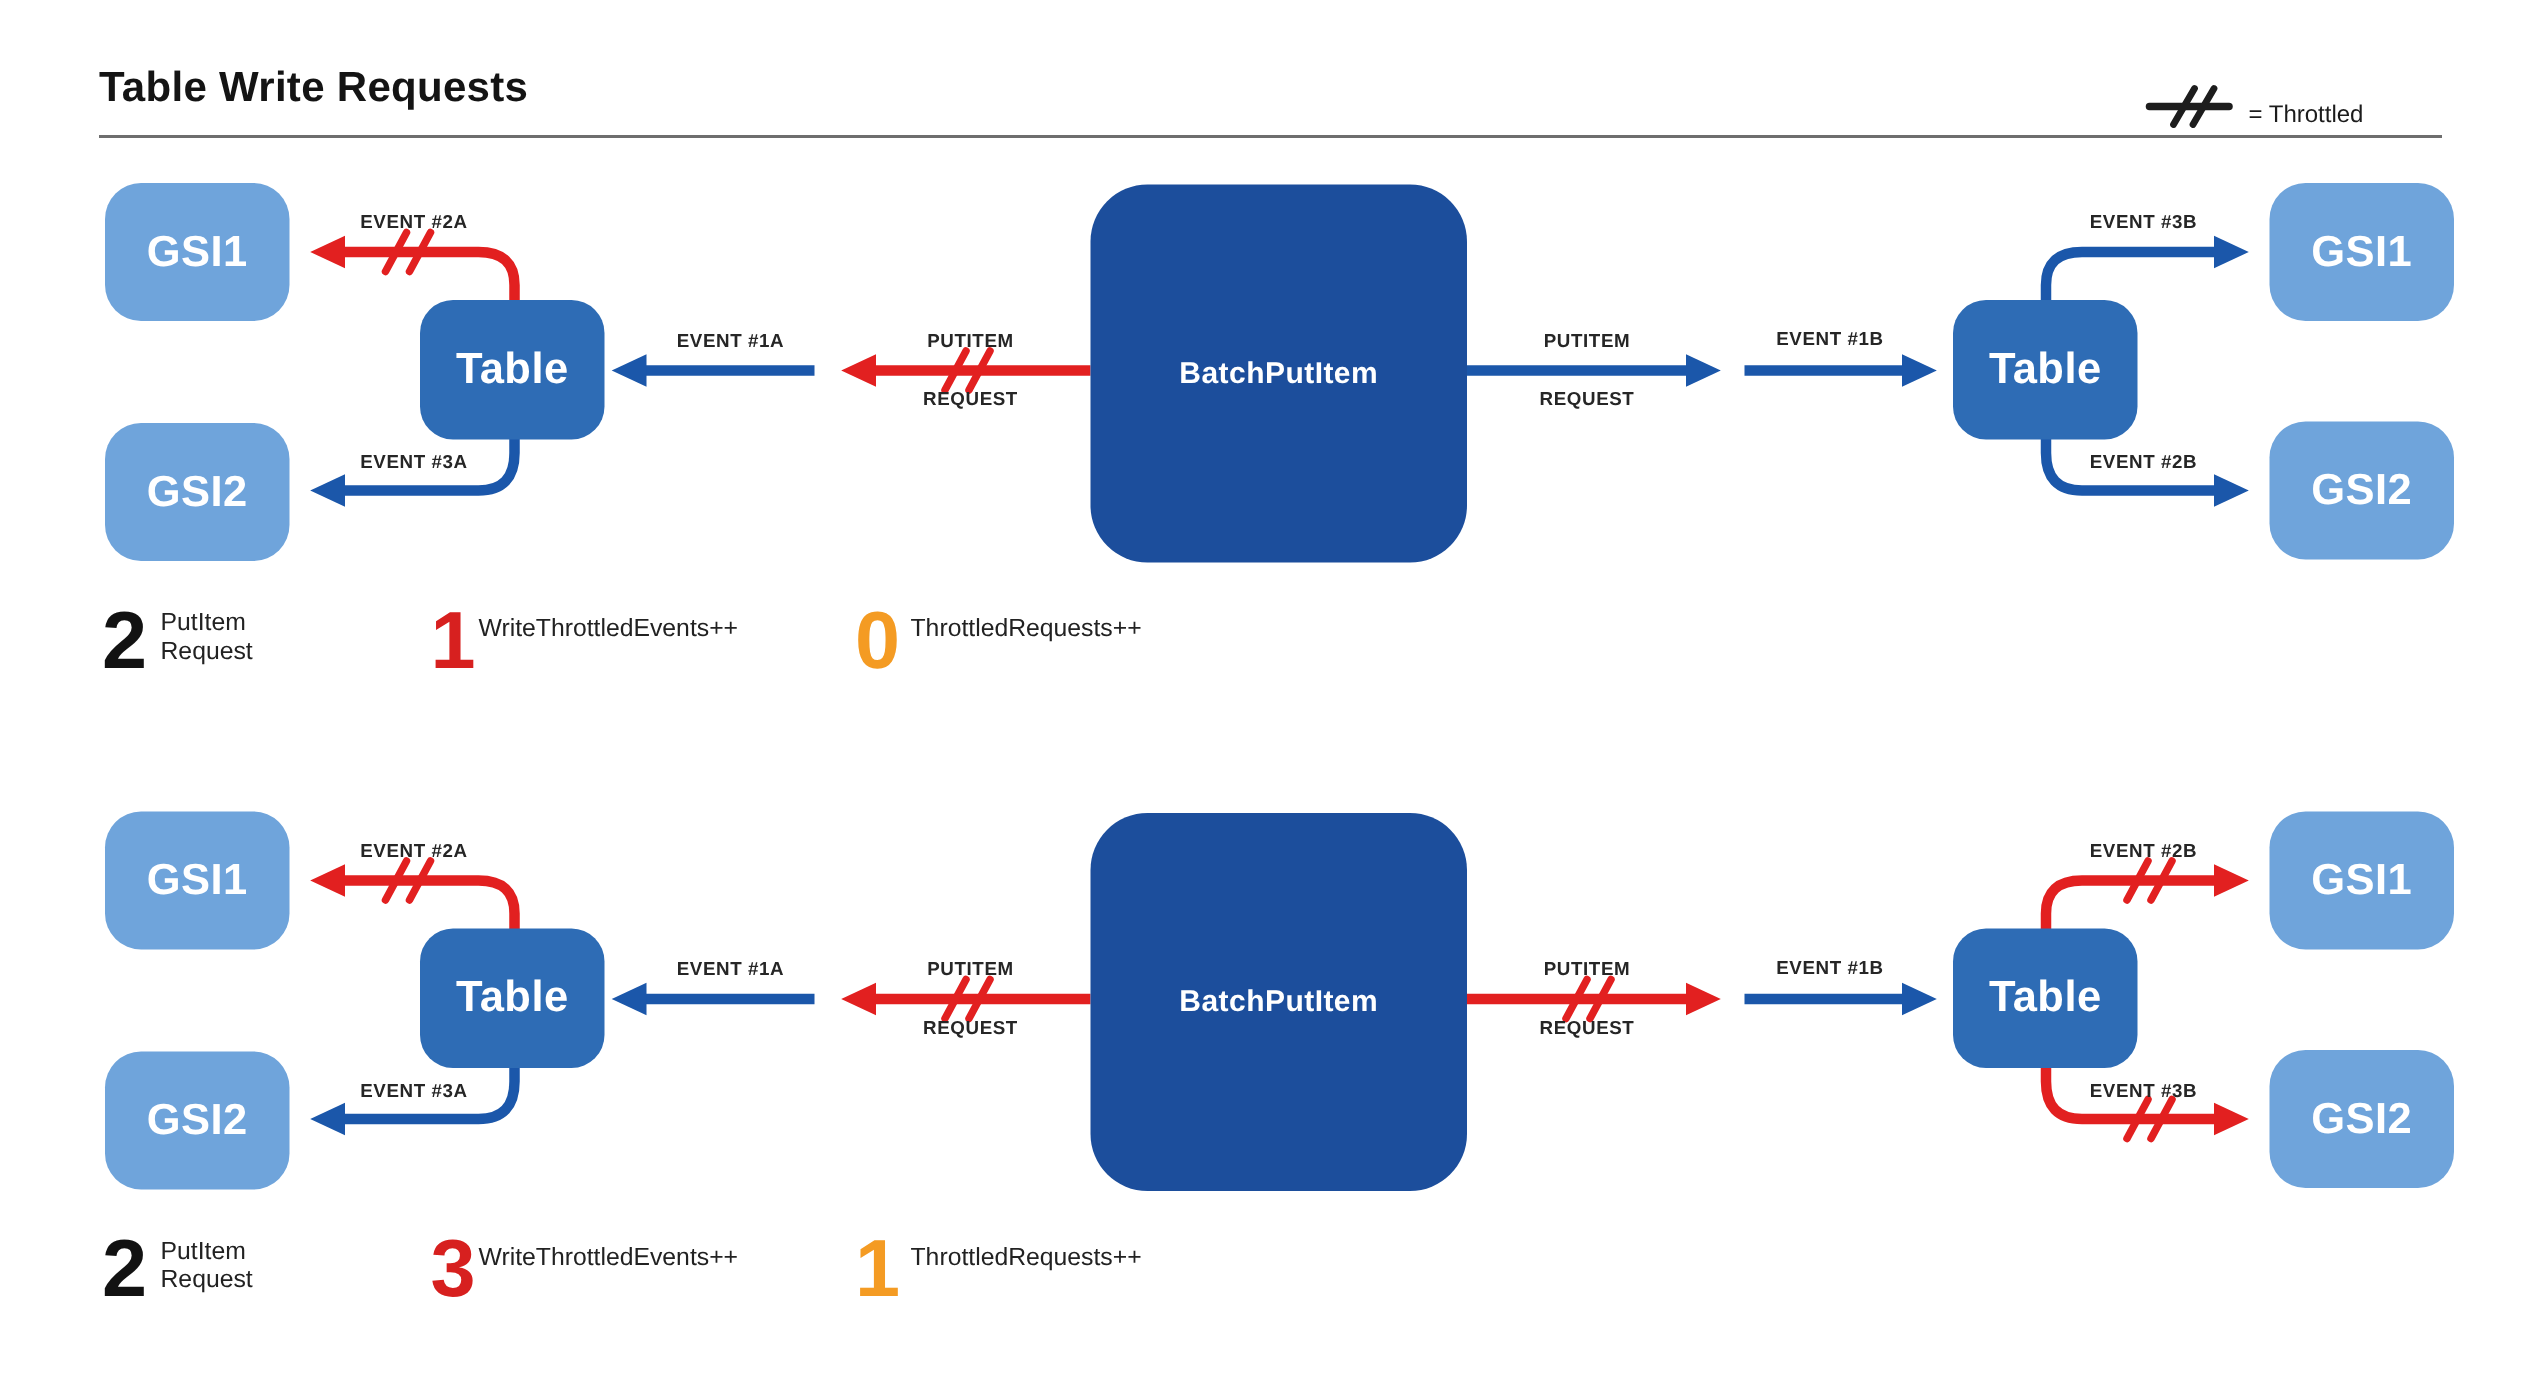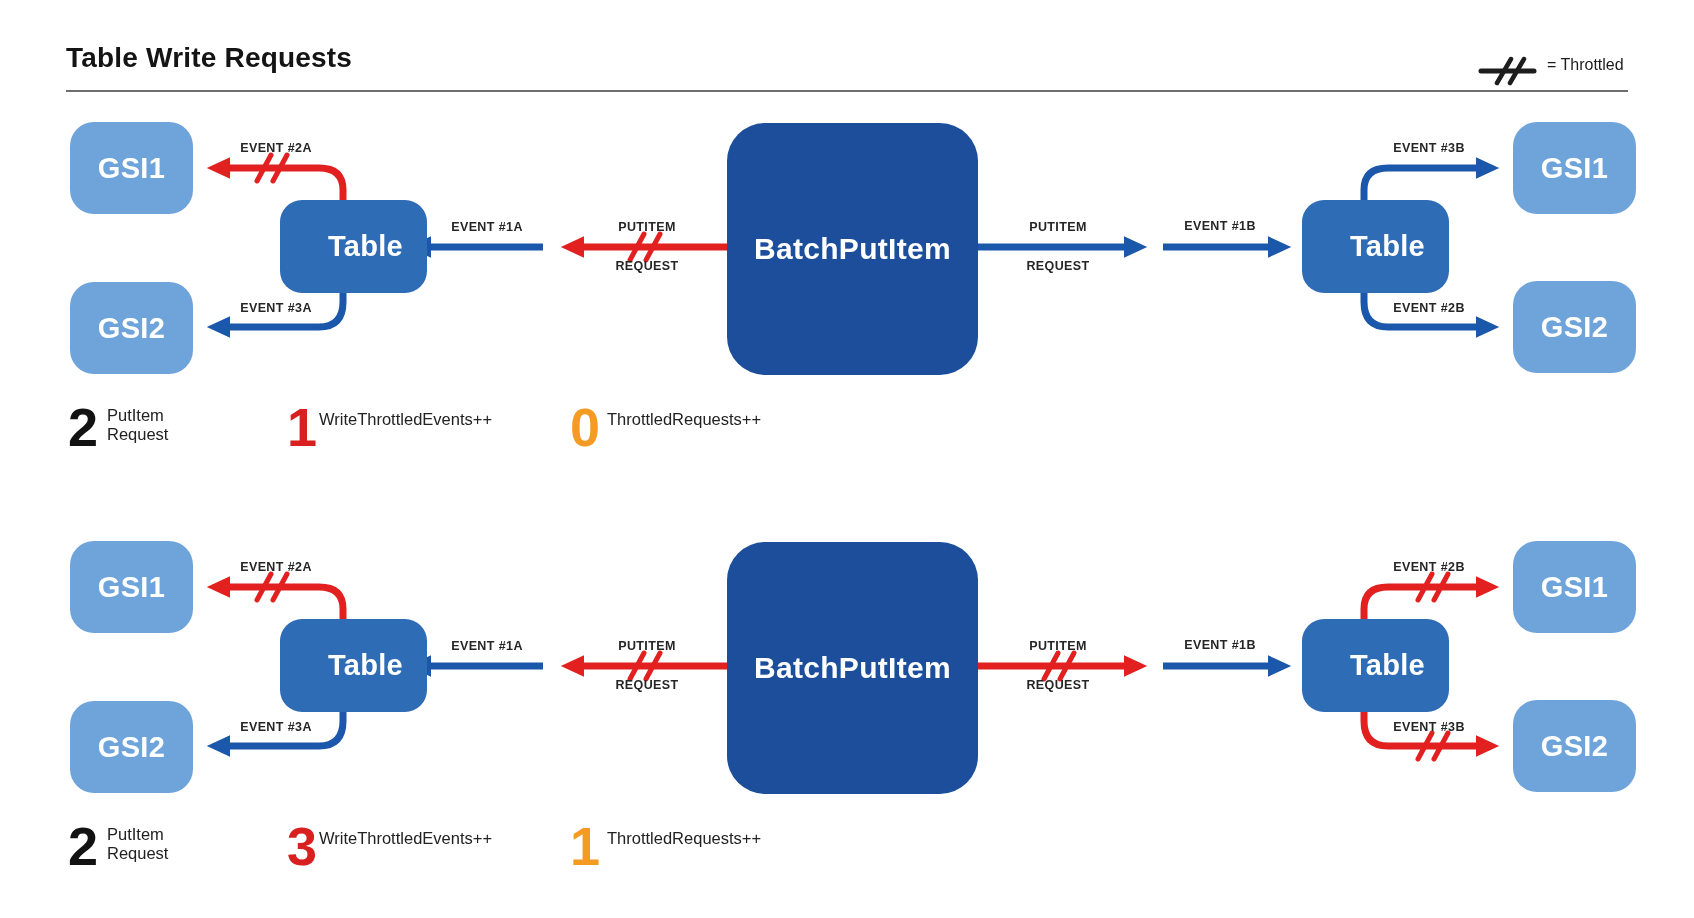--- a/index.html
+++ b/index.html
@@ -3,39 +3,39 @@
 <meta charset="utf-8">
 <style>
   html,body{margin:0;padding:0;background:#ffffff;}
   .canvas{
     position:relative;width:1694px;height:918px;background:#ffffff;overflow:hidden;
     font-family:"Liberation Sans","DejaVu Sans",sans-serif;
   }
   
   .title{position:absolute;left:66px;top:42px;font-size:28px;font-weight:bold;color:#141414;letter-spacing:.2px;}
   .hr{position:absolute;left:66px;top:90px;width:1562px;height:2px;background:#6e6e6e;}
-  .legend{position:absolute;left:1478px;top:56px;display:flex;align-items:flex-start;gap:7px;}
+  .legend{position:absolute;left:1430px;top:56px;display:flex;align-items:flex-end;gap:7px;}
   .legend-label{font-size:16px;color:#1c1c1c;}
   
   .diagram{position:absolute;left:0;width:1694px;height:470px;}
   .wires{position:absolute;left:0;top:0;width:1694px;height:470px;}
   .arrow .line{fill:none;stroke-width:7;stroke-linejoin:round;}
   .arrow.normal  .line{stroke:var(--arrow-blue,#1B57AA);}
   .arrow.throttled .line{stroke:var(--arrow-red,#E22020);}
   .arrow .slash{stroke-width:5;stroke-linecap:round;fill:none;}
   .arrow.throttled .slash{stroke:var(--arrow-red,#E22020);}
   .arrow.normal .slashes{display:none;}
   .ah-blue-fill{fill:var(--arrow-blue,#1B57AA);}
   .ah-red-fill{fill:var(--arrow-red,#E22020);}
   
   .node{position:absolute;display:flex;align-items:center;justify-content:center;
         color:#fff;font-weight:bold;letter-spacing:.3px;}
   .gsi{width:123px;height:92px;border-radius:24px;background:var(--box-light-blue,#6FA4DB);font-size:29px;text-align:center;}
-  .tbl{width:123px;height:93px;border-radius:22px;background:var(--box-mid-blue,#2E6CB5);font-size:29px;padding-left:24px;}
-  .batch{width:251px;height:252px;border-radius:38px;background:var(--box-dark-blue,#1C4E9C);font-size:30px;}
+  .tbl{width:123px;height:93px;border-radius:22px;background:var(--box-mid-blue,#2E6CB5);font-size:29px;}
+  .batch{width:251px;height:252px;border-radius:38px;background:var(--box-dark-blue,#1C4E9C);font-size:20px;}
   
   .evt{position:absolute;transform:translateX(-50%);font-size:12.5px;font-weight:bold;
        letter-spacing:.4px;color:var(--label-dark,#262626);white-space:nowrap;}
   
   .digit{position:absolute;font-size:54px;font-weight:bold;line-height:1;}
   .digit-black{color:var(--digit-black,#121212);}
   .digit-red{color:var(--digit-red,#D7201F);}
   .digit-orange{color:var(--digit-orange,#F49B23);}
   .clabel{position:absolute;font-size:16.5px;color:#222;line-height:1.18;white-space:nowrap;}
 </style>

